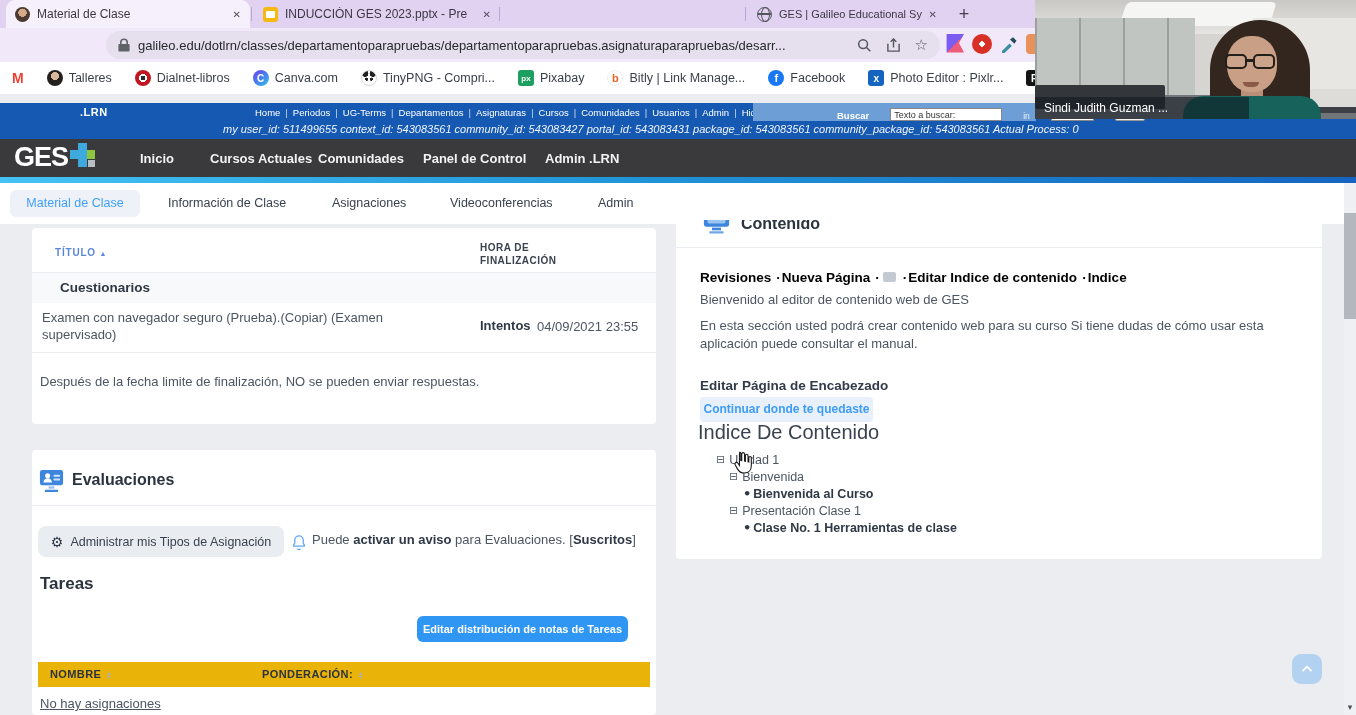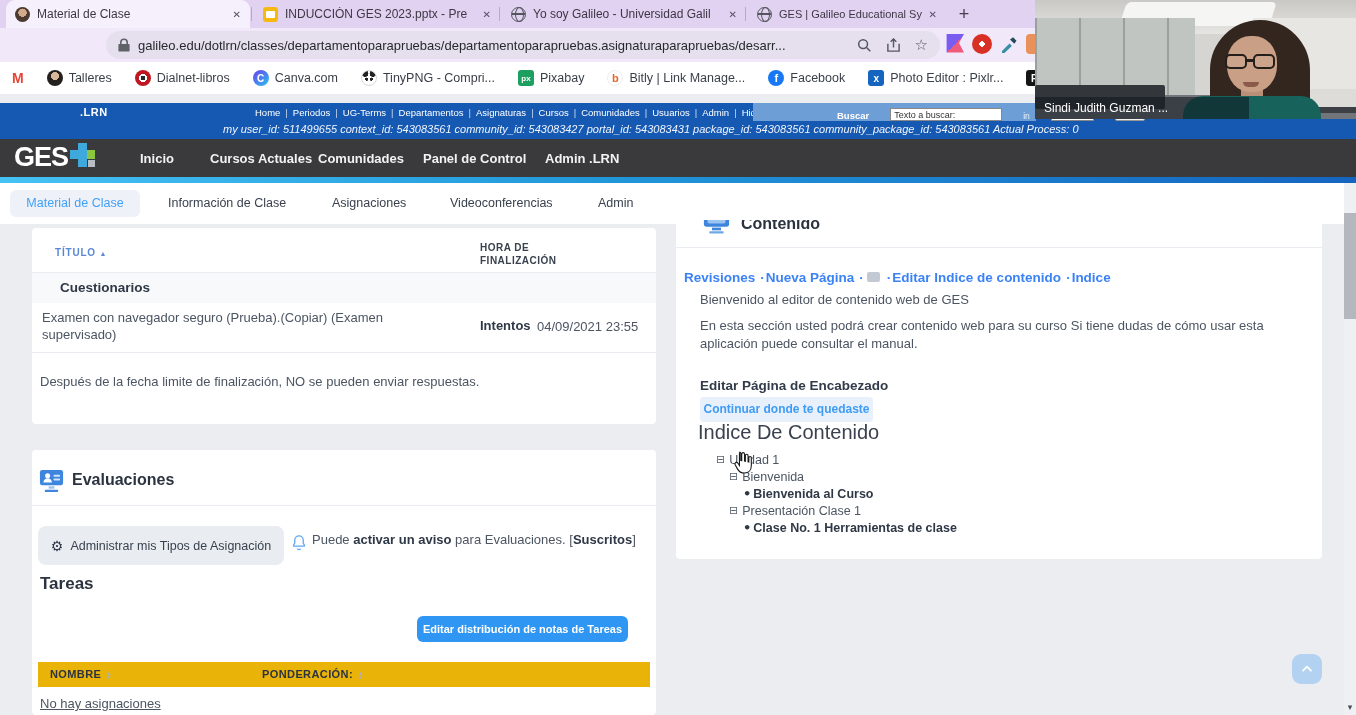--- a/index.html
+++ b/index.html
@@ -133,37 +133,37 @@
   .card-c { left:676px; top:220px; width:646px; height:339px; overflow:hidden; }
   .hr { position:absolute; left:0; right:0; height:1px; background:#e9edf2; }
 
   .th-blue { font-size:10px; font-weight:bold; letter-spacing:.8px; color:#5b87d7; }
   .th-dark { font-size:10px; font-weight:bold; letter-spacing:.5px; color:#39424e; line-height:13px; }
   .sort-up { font-size:7px; color:#5b87d7; }
   .band { position:absolute; background:#f7f9fb; }
   .b13 { font-size:13.5px; font-weight:bold; color:#2f3846; }
   .t13 { font-size:13px; color:#4c5562; line-height:17px; }
 
-  .mng-btn { position:absolute; left:6px; top:76px; width:246px; height:39px; background:#e9edf1; border-radius:8px;
+  .mng-btn { position:absolute; left:6px; top:76px; width:246px; height:31px; background:#e9edf1; border-radius:8px;
              display:flex; align-items:center; justify-content:center; gap:7px; font-size:12.5px; color:#39424e; }
   .gear::after { content:"⚙"; font-size:14px; color:#2f3846; font-family:"DejaVu Sans",sans-serif; }
   .notice { position:absolute; left:280px; top:82px; font-size:13px; color:#4c5562; }
   .notice b { color:#2f3846; }
   .blue-btn { position:absolute; left:385px; top:166px; width:211px; height:26px; background:#2f96f3; border:none;
               border-radius:6px; color:#fff; font-size:11px; font-weight:bold; font-family:inherit; }
   .thead2 { position:absolute; left:6px; top:212px; width:612px; height:25px; background:#eab308; }
   .th2 { position:absolute; top:6px; font-size:11px; font-weight:bold; letter-spacing:.4px; color:#2b3340; }
   .sort { display:inline-flex; flex-direction:column; vertical-align:middle; margin-left:5px; line-height:4px; font-size:5.5px; color:#a9b0ba; }
   .sort::before { content:"▲"; }
   .sort::after { content:"▼"; }
 
   
   .c-head { position:absolute; left:27px; top:-6px; display:flex; align-items:center; gap:11px; }
   .c-title { font-size:16px; font-weight:bold; color:#2b3340; }
-  .links-row { position:absolute; left:8px; top:50px; font-size:13.5px; font-weight:bold; color:#3b82f6; }
+  .links-row { position:absolute; left:24px; top:50px; font-size:13.5px; font-weight:bold; color:#000000; }
   .dot { margin:0 1px 0 5px; }
   .mini-img { display:inline-block; width:13px; height:10px; background:#c3cad4; border-radius:2px; vertical-align:baseline; margin:0 2px; }
   .cont-pill { position:absolute; left:24px; top:177px; width:173px; height:25px; background:#e7f0fb; border-radius:4px;
                text-align:center; line-height:25px; font-size:12px; font-weight:bold; color:#3f9cf5; }
   .toc-title { position:absolute; left:22px; top:201px; font-size:20px; color:#39424e; }
   .tree { position:absolute; left:40px; top:231px; }
   .trow { height:17px; display:flex; align-items:center; font-size:12.5px; color:#4c5562; }
   .ind1 { padding-left:13px; } .ind2 { padding-left:27px; }
   .tg { margin-right:4px; font-size:11px; color:#5a6470; font-family:"DejaVu Sans",sans-serif; }
   .trow.bold { font-weight:bold; color:#2f3846; }
@@ -209,25 +209,20 @@
 
   <div class="tabbar">
     <div class="tab active" style="left:6px;width:244px;">
       <span class="fav fav-avatar"></span>
       <span class="tab-title">Material de Clase</span>
       <span class="icon-close"></span>
     </div>
     <div class="tab" style="left:254px;width:246px;">
       <span class="fav fav-slides"></span>
       <span class="tab-title">INDUCCIÓN GES 2023.pptx - Pre</span>
-      <span class="icon-close"></span>
-    </div>
-    <div class="tab" style="left:502px;width:244px;">
-      <span class="fav fav-globe"></span>
-      <span class="tab-title">Yo soy Galileo - Universidad Galil</span>
       <span class="icon-close"></span>
     </div>
     <div class="tab" style="left:748px;width:198px;font-size:11px;">
       <span class="fav fav-globe"></span>
       <span class="tab-title">GES | Galileo Educational System</span>
       <span class="icon-close"></span>
     </div>
     <span class="tab-sep" style="left:251px;"></span>
     <span class="tab-sep" style="left:499px;"></span>
     <span class="tab-sep" style="left:745px;"></span>

